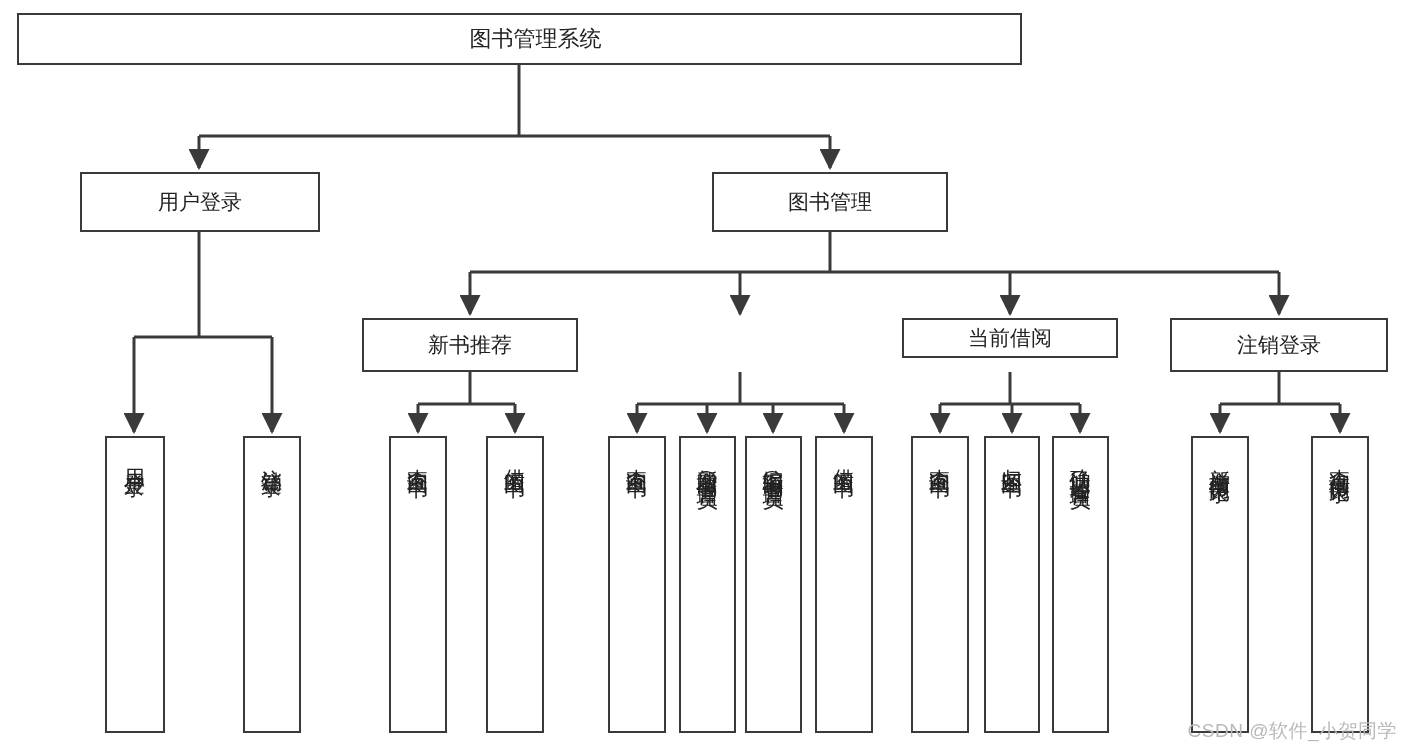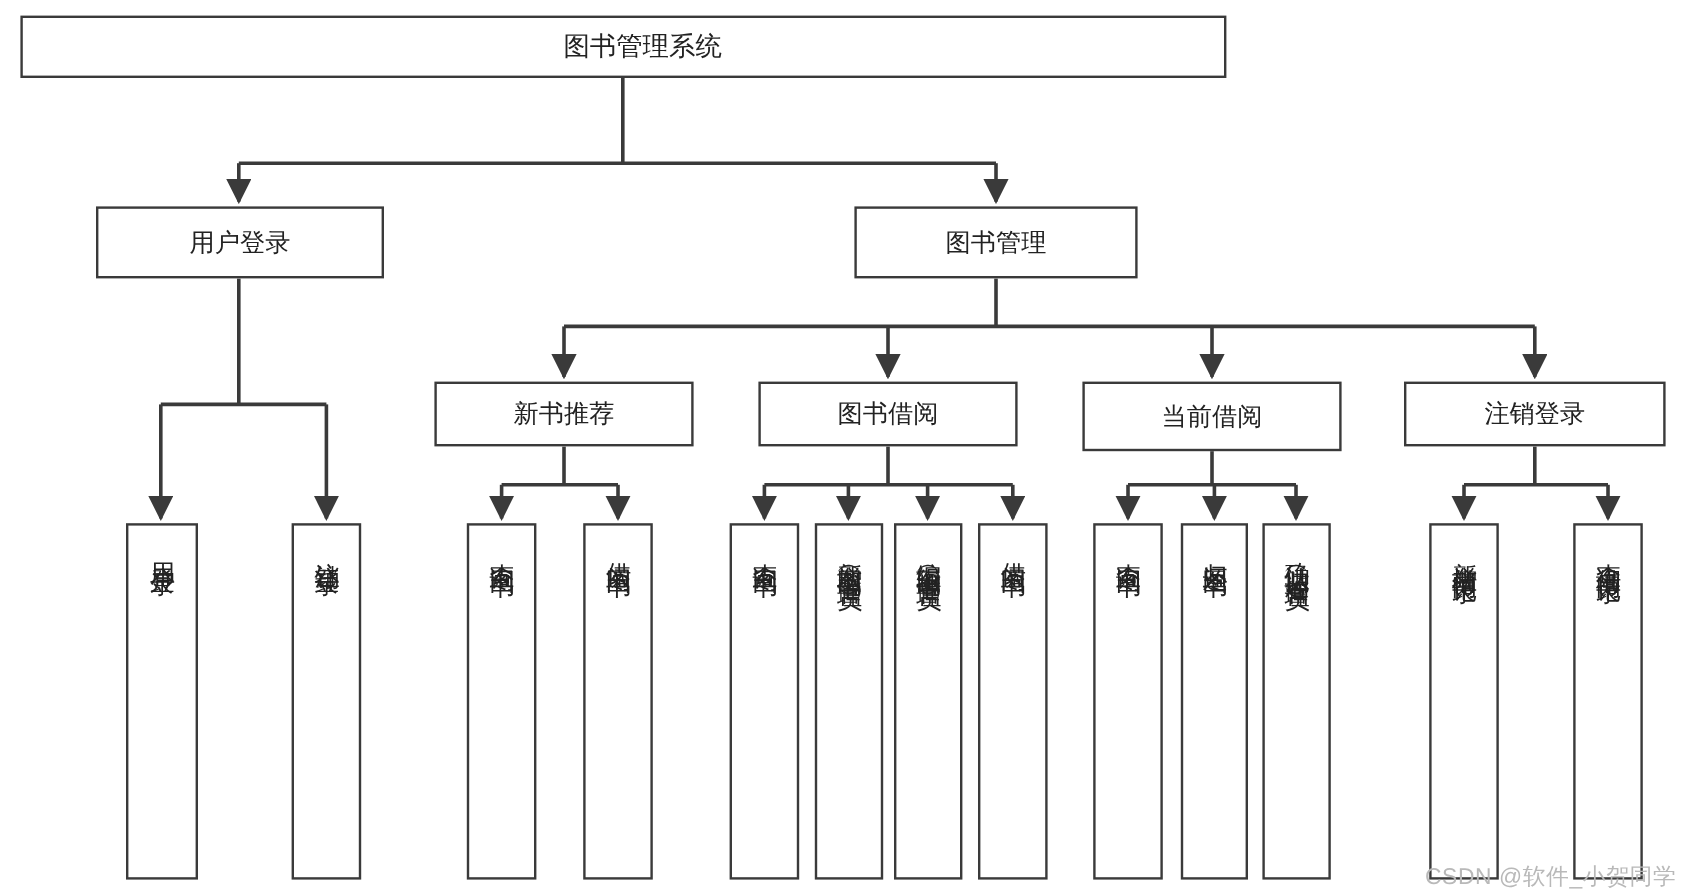--- a/index.html
+++ b/index.html
@@ -136,24 +136,21 @@
   <div class="node lvl2" id="node-l2-0" style="left: 80px; top: 172px; width: 240px; height: 60px;">
     <span class="hlabel">用户登录</span>
   </div>
   <div class="node lvl2" id="node-l2-1" style="left: 712px; top: 172px; width: 236px; height: 60px;">
     <span class="hlabel">图书管理</span>
   </div>
 
   <div class="node lvl3" id="node-l3-0" style="left: 362px; top: 318px; width: 216px; height: 54px;">
     <span class="hlabel">新书推荐</span>
   </div>
-  <div class="node lvl3" id="node-l3-1" style="left: 632px; top: 318px; width: 216px; height: 54px;">
-    <span class="hlabel">图书借阅</span>
-  </div>
-  <div class="node lvl3" id="node-l3-2" style="left: 902px; top: 318px; width: 216px; height: 58px;">
+  <div class="node lvl3" id="node-l3-2" style="left: 902px; top: 318px; width: 216px; height: 40px;">
     <span class="hlabel">当前借阅</span>
   </div>
   <div class="node lvl3" id="node-l3-3" style="left: 1170px; top: 318px; width: 218px; height: 54px;">
     <span class="hlabel">注销登录</span>
   </div>
 
   <div class="node leaf" id="node-leaf-0" style="left: 105px; top: 436px; width: 60px; height: 297px;">
     <span class="vlabel">用户登录</span>
   </div>
   <div class="node leaf" id="node-leaf-1" style="left: 243px; top: 436px; width: 58px; height: 297px;">

